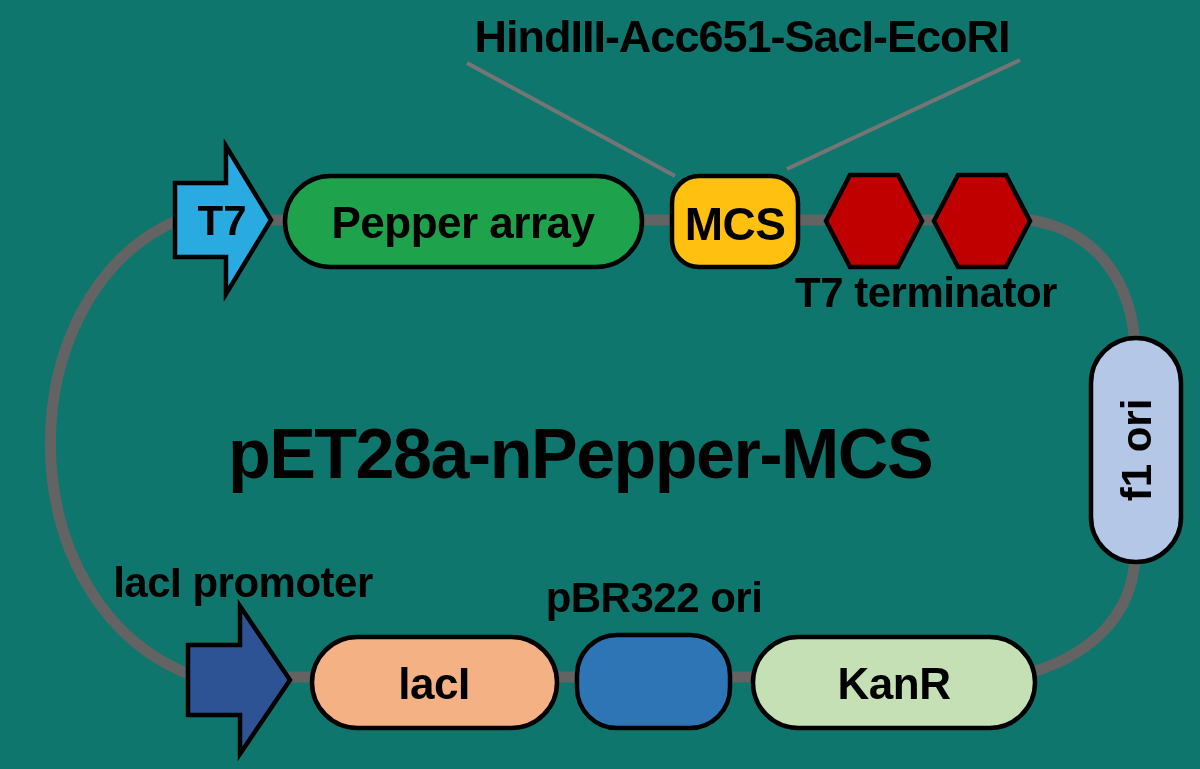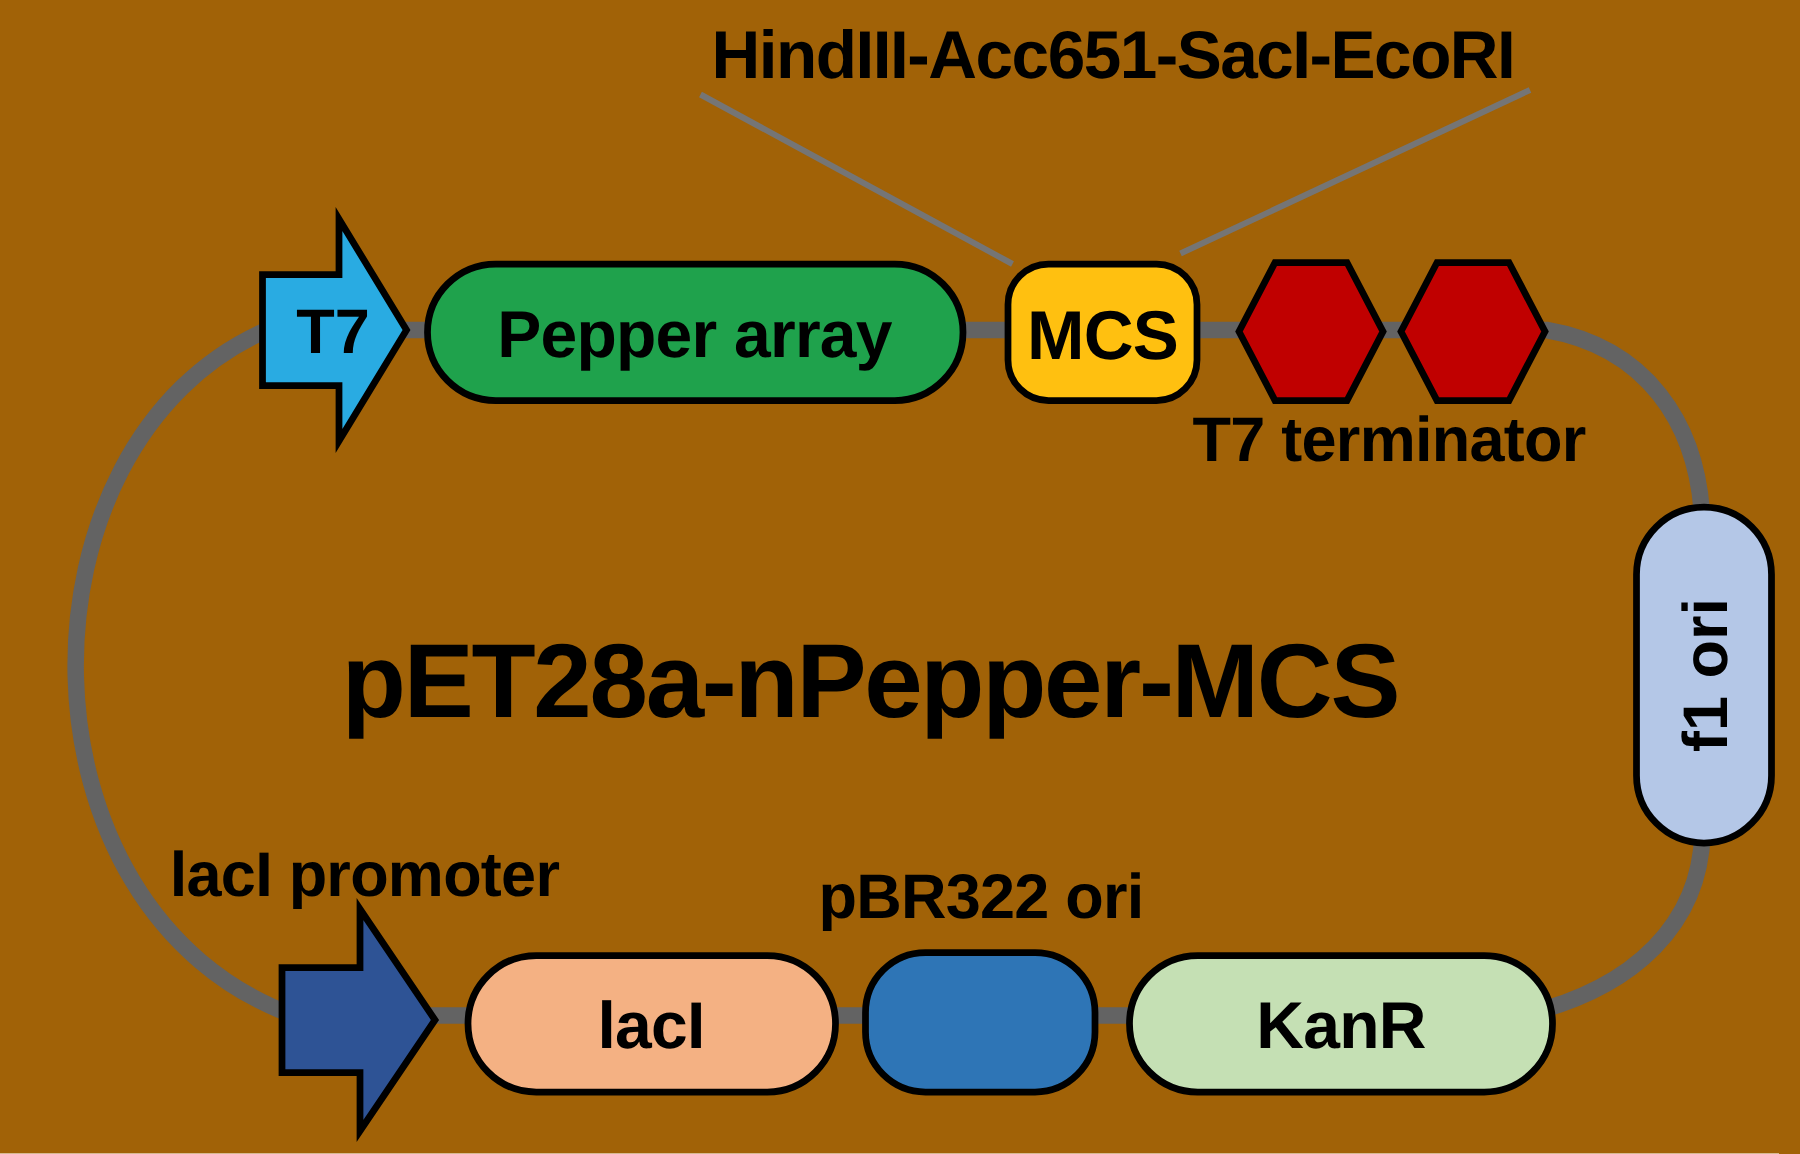--- a/index.html
+++ b/index.html
@@ -8,21 +8,21 @@
     background: #ffffff;
     width: 1200px;
     height: 769px;
     overflow: hidden;
     font-family: "Liberation Sans", sans-serif;
   }
   .stage {
     position: relative;
     width: 1200px;
     height: 769px;
-    background: #a16207;
+    background: #0f766e;
   }
   svg { display: block; }
   text {
     font-family: "Liberation Sans", "DejaVu Sans", sans-serif;
     font-weight: bold;
     fill: #000000;
   }
   .hdr   { font-size: 45px; letter-spacing: -1px; }
   .title { font-size: 70px; letter-spacing: -1.5px; }
   .lbl   { font-size: 42px; letter-spacing: -0.5px; }

